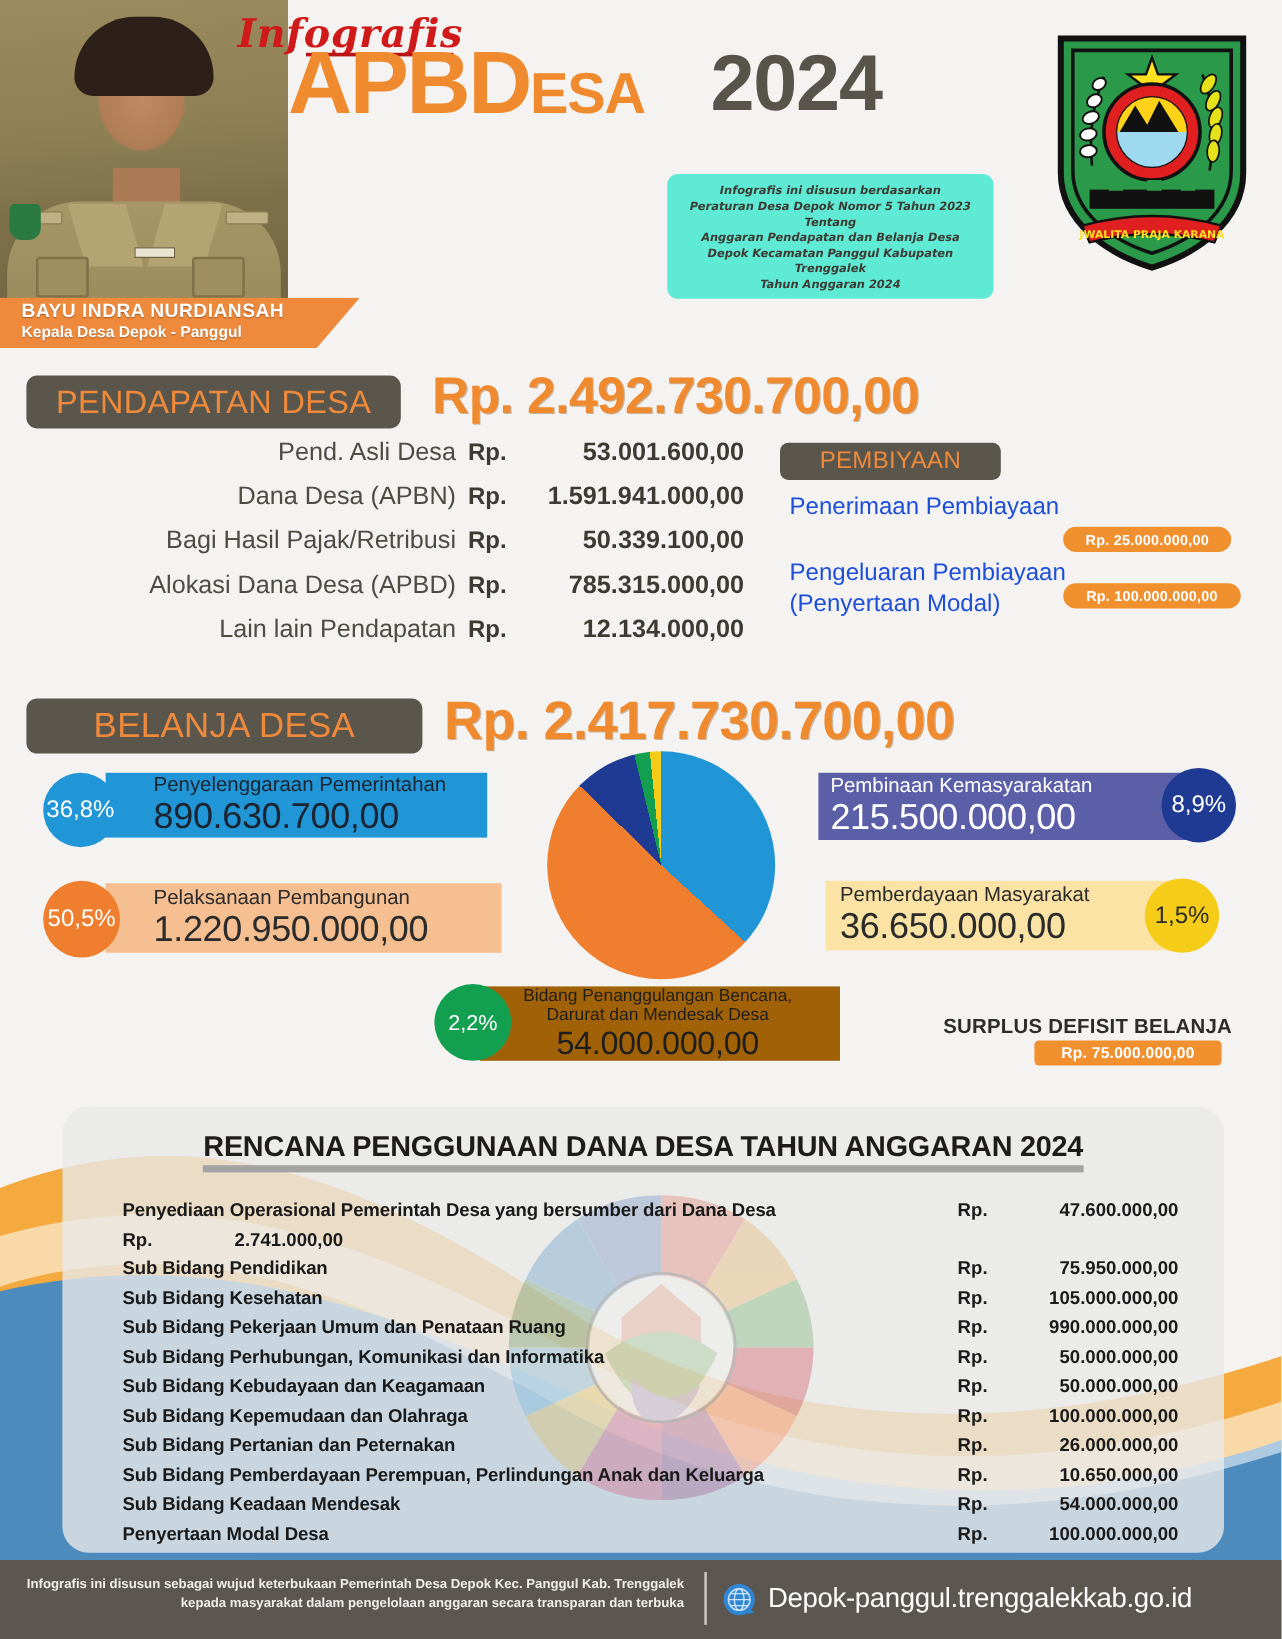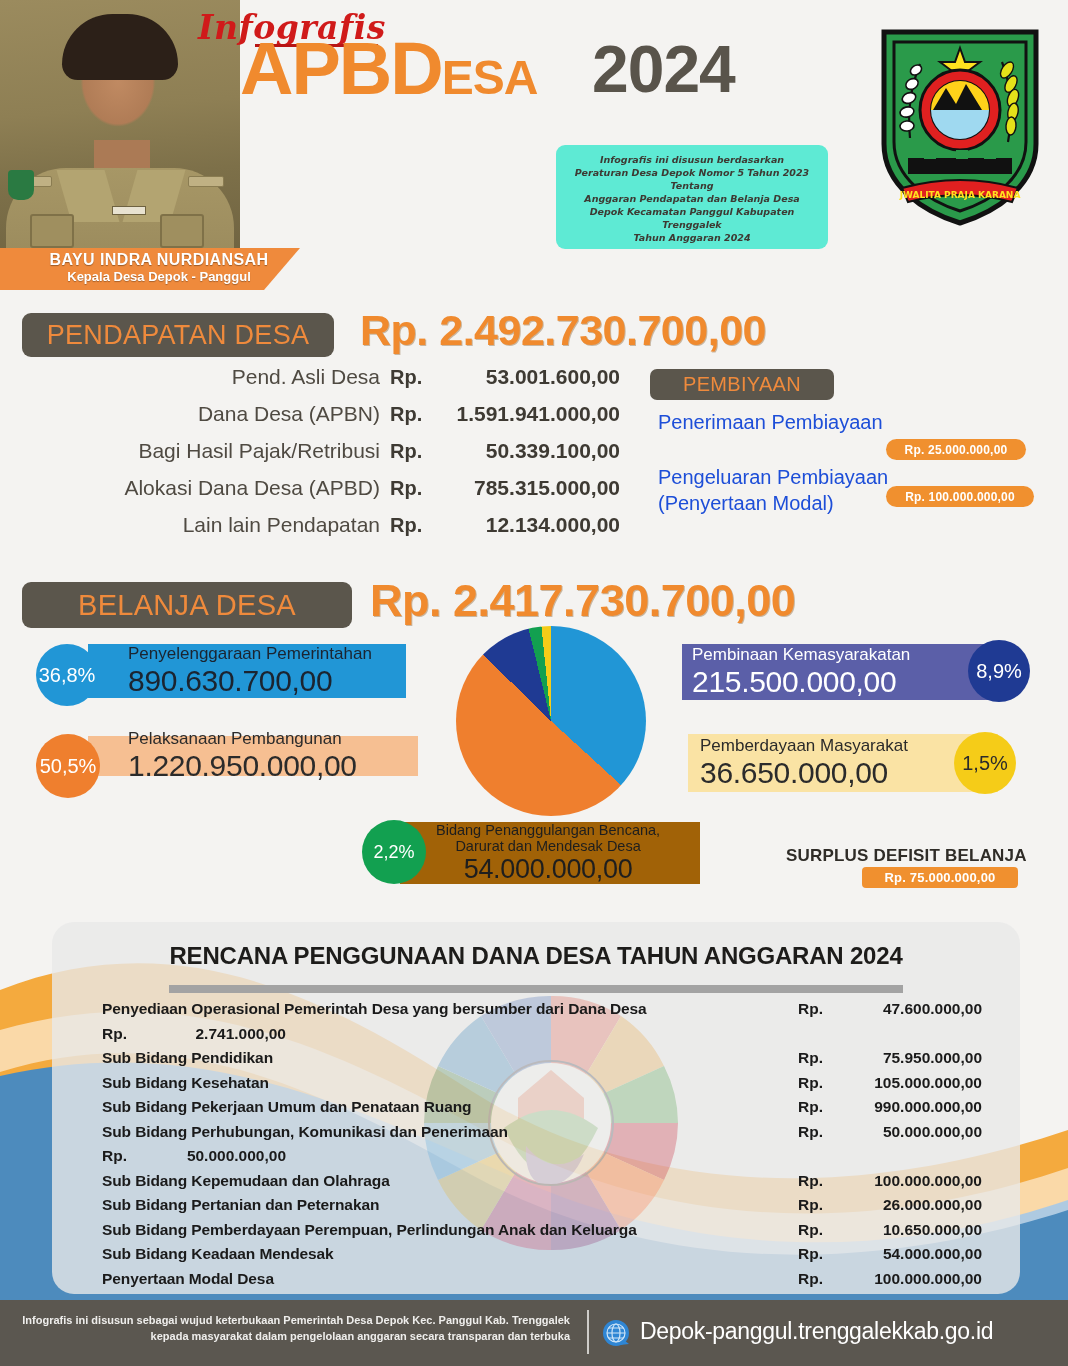--- a/index.html
+++ b/index.html
@@ -36,21 +36,20 @@
     border:1px solid #8a7c51; border-radius:2px; }
   .ph-eps.l { left:16px; } .ph-eps.r { left:188px; }
   .ph-badge { position:absolute; left:112px; top:206px; width:34px; height:9px; background:#e8e2d0; border:1px solid #6e6240;}
   .ph-emb { position:absolute; left:8px; top:170px; width:26px; height:30px; background:#2a7a42; border-radius:4px 4px 10px 10px;}
 
   #name-banner {
     position: absolute; left: 0; top: 248px; width: 300px; height: 42px;
     background: #ef8a3c; color: #fff;
     clip-path: polygon(0 0, 100% 0, 88% 100%, 0 100%);
     padding: 3px 0 0 18px;
-    text-align: center;
   }
   #name-banner .n1 { font-size: 16px; font-weight: bold; letter-spacing: .4px; line-height:18px;
      text-shadow: 0 1px 1px rgba(0,0,0,.35);}
   #name-banner .n2 { font-size: 13px; font-weight: bold; line-height:16px; text-shadow: 0 1px 1px rgba(0,0,0,.3);}
 
   #infografis {
     position:absolute; left:198px; top:8px; font-size:33px; color:#d01a1a;
     font-family:"DejaVu Serif", serif; font-style:italic; font-weight:bold;
     letter-spacing:.5px;
   }
@@ -123,21 +122,21 @@
   #surplus-chip { left:862px; top:867px; width:156px; height:21px; font-size:13px; border-radius:4px; }
 
   
   #waves { position:absolute; left:0; top:880px; width:1068px; height:486px; overflow:hidden; }
   #panel {
     position:absolute; left:52px; top:922px; width:968px; height:372px;
     background:rgba(232,232,232,.80); border-radius:22px; overflow:hidden;
   }
   #panel-title { position:absolute; left:0; top:20px; width:100%; text-align:center;
       font-size:24px; font-weight:bold; color:#1d1c1a; letter-spacing:-.2px; }
-  #panel-title span { border-bottom:8px solid #a3a3a3; padding-bottom:16px; }
+  #panel-title span { border-bottom:6px solid #a3a3a3; padding-bottom:2px; }
   #watermark { position:absolute; left:354px; top:56px; width:290px; height:290px; opacity:.5; }
 
   #rows { position:absolute; left:50px; top:78px; width:880px; }
   .drow { display:flex; height:24.5px; align-items:baseline; }
   .drow .d-lbl { flex:1; font-size:15.5px; font-weight:bold; color:#1a1a1a; letter-spacing:-.1px; }
   .drow .d-rp  { width:34px; font-size:15.5px; font-weight:bold; color:#1a1a1a; }
   .drow .d-amt { width:150px; text-align:right; font-size:15.5px; font-weight:bold; color:#1a1a1a; }
 
   
   #footer { position:absolute; left:0; top:1300px; width:1068px; height:66px; background:#5b5750; }
@@ -268,21 +267,21 @@
   <div id="pie" style="background: conic-gradient(rgb(33, 150, 214) 0%, rgb(33, 150, 214) 36.8%, rgb(239, 127, 46) 36.8%, rgb(239, 127, 46) 87.3%, rgb(31, 58, 147) 87.3%, rgb(31, 58, 147) 96.2%, rgb(18, 160, 80) 96.2%, rgb(18, 160, 80) 98.4%, rgb(245, 204, 24) 98.4%, rgb(245, 204, 24) 99.9%);"></div>
 
   <div class="bl-bar" style="left:88px; top:644px; width:318px; height:54px; background:#2196d6; color:#1b2430;">
     <div class="body" style="padding-left:40px;">
       <div class="t">Penyelenggaraan Pemerintahan</div>
       <div class="v">890.630.700,00</div>
     </div>
   </div>
   <div class="bl-circ" style="left:36px; top:644px; width:62px; height:62px; background:#2196d6;">36,8%</div>
 
-  <div class="bl-bar" style="left:88px; top:736px; width:330px; height:40px; background:#f6bf92; color:#2b2b2b;">
+  <div class="bl-bar" style="left:88px; top:736px; width:330px; height:58px; background:#f6bf92; color:#2b2b2b;">
     <div class="body" style="padding-left:40px;">
       <div class="t">Pelaksanaan Pembangunan</div>
       <div class="v">1.220.950.000,00</div>
     </div>
   </div>
   <div class="bl-circ" style="left:36px; top:734px; width:64px; height:64px; background:#ef7f2e;">50,5%</div>
 
   <div class="bl-bar" style="left:682px; top:644px; width:320px; height:56px; background:#5b5fa8; color:#fff;">
     <div class="body" style="padding-left:10px;">
       <div class="t">Pembinaan Kemasyarakatan</div>
@@ -365,25 +364,26 @@
         <span class="d-lbl">Sub Bidang Kesehatan</span>
         <span class="d-rp">Rp.</span>
         <span class="d-amt">105.000.000,00</span>
       </div>
       <div class="drow">
         <span class="d-lbl">Sub Bidang Pekerjaan Umum dan Penataan Ruang</span>
         <span class="d-rp">Rp.</span>
         <span class="d-amt">990.000.000,00</span>
       </div>
       <div class="drow">
-        <span class="d-lbl">Sub Bidang Perhubungan, Komunikasi dan Penerimaan</span>
+        <span class="d-lbl">Sub Bidang Perhubungan, Komunikasi dan Informatika</span>
         <span class="d-rp">Rp.</span>
         <span class="d-amt">50.000.000,00</span>
       </div>
       <div class="drow">
+        <span class="d-lbl">Sub Bidang Kebudayaan dan Keagamaan</span>
         <span class="d-rp">Rp.</span>
         <span class="d-amt">50.000.000,00</span>
       </div>
       <div class="drow">
         <span class="d-lbl">Sub Bidang Kepemudaan dan Olahraga</span>
         <span class="d-rp">Rp.</span>
         <span class="d-amt">100.000.000,00</span>
       </div>
       <div class="drow">
         <span class="d-lbl">Sub Bidang Pertanian dan Peternakan</span>

